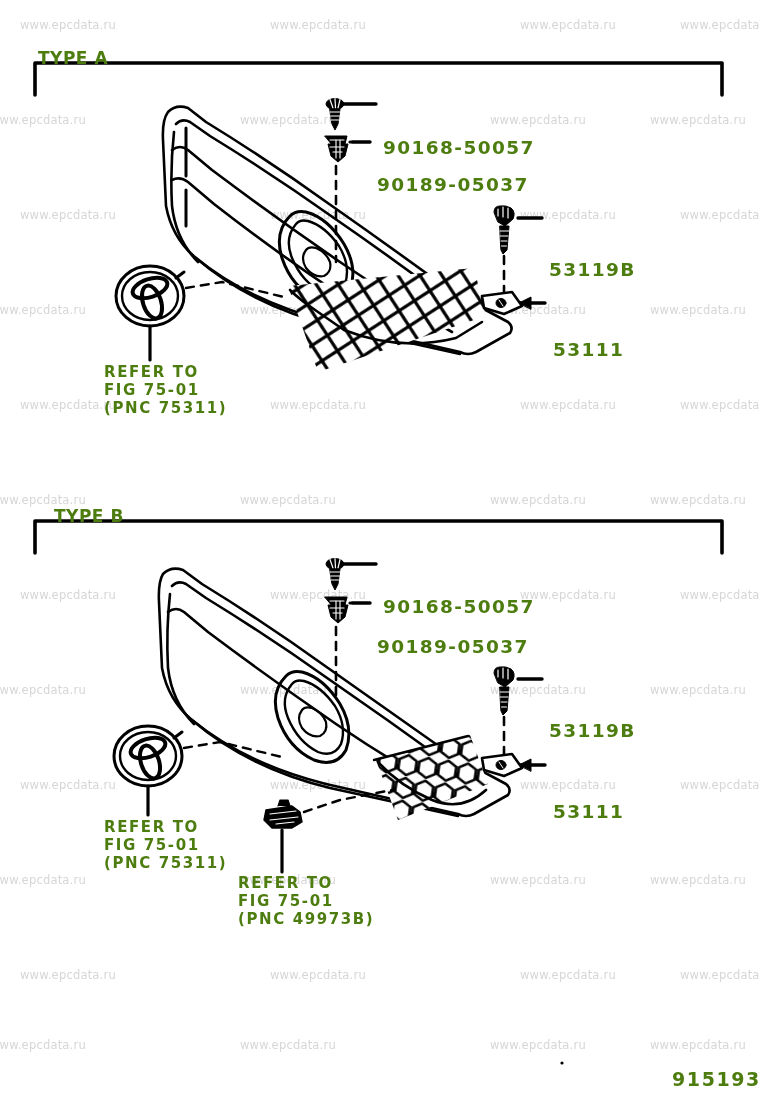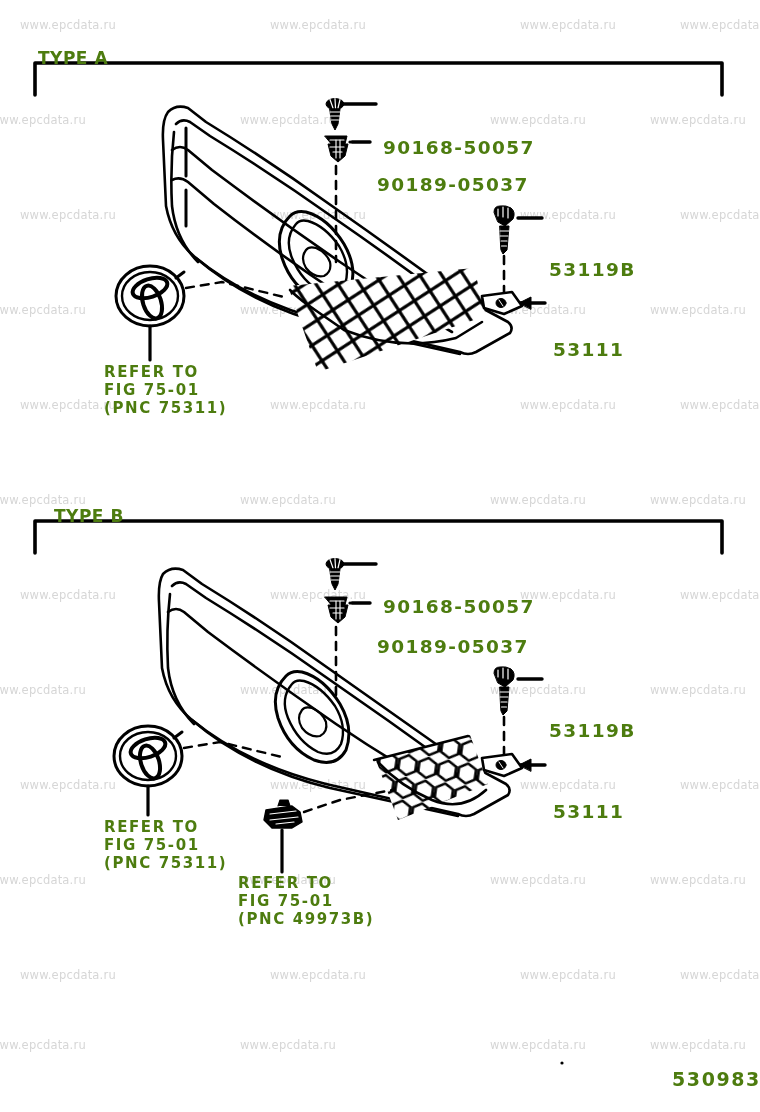--- a/index.html
+++ b/index.html
@@ -403,15 +403,15 @@
     <div>FIG 75-01</div>
     <div>(PNC 75311)</div>
   </div>
 
   <div class="lbl refer-lbl" style="left:238px; top:874px;">
     <div>REFER TO</div>
     <div>FIG 75-01</div>
     <div>(PNC 49973B)</div>
   </div>
 
-  <div class="lbl fignum-lbl" style="left:672px; top:1068px;">530983</div>
+  <div class="lbl fignum-lbl" style="left:672px; top:1068px;">915193</div>
 
 </div>
 
 </body></html>

